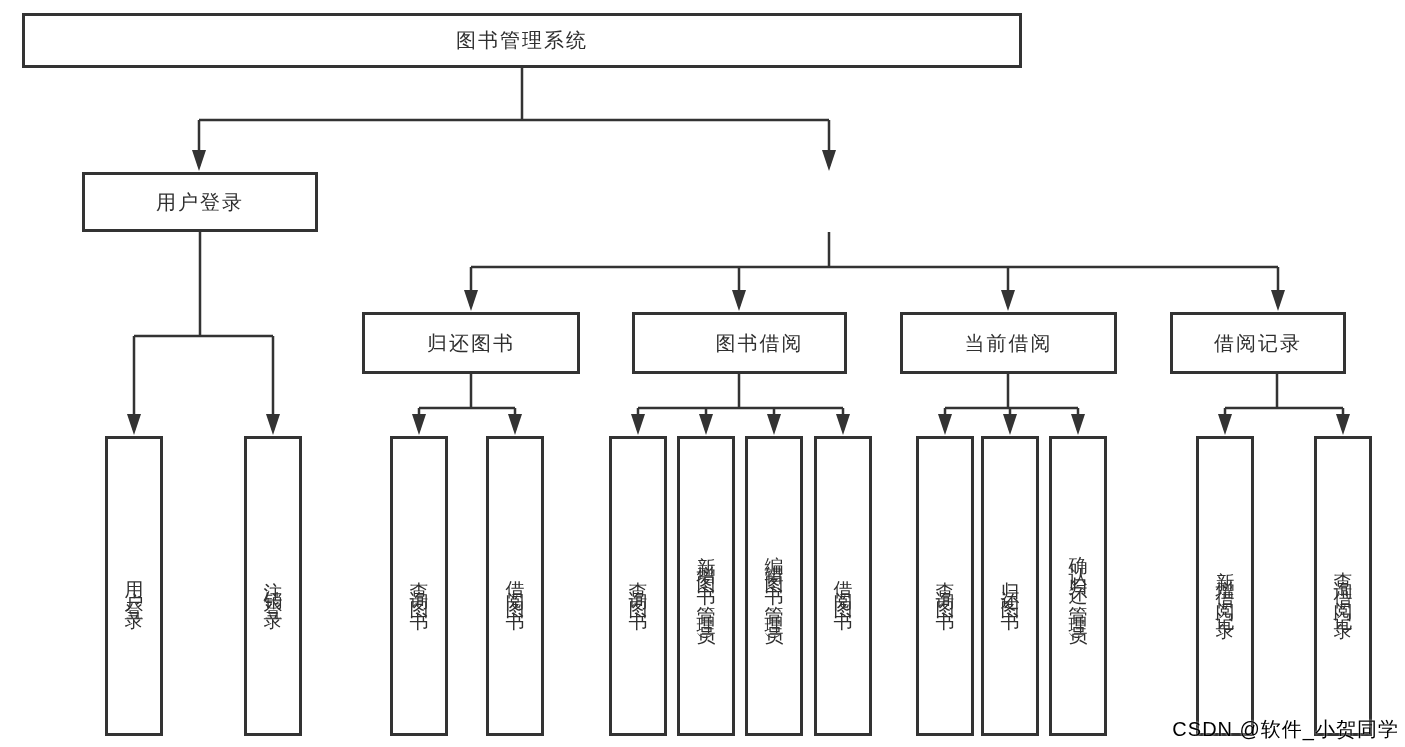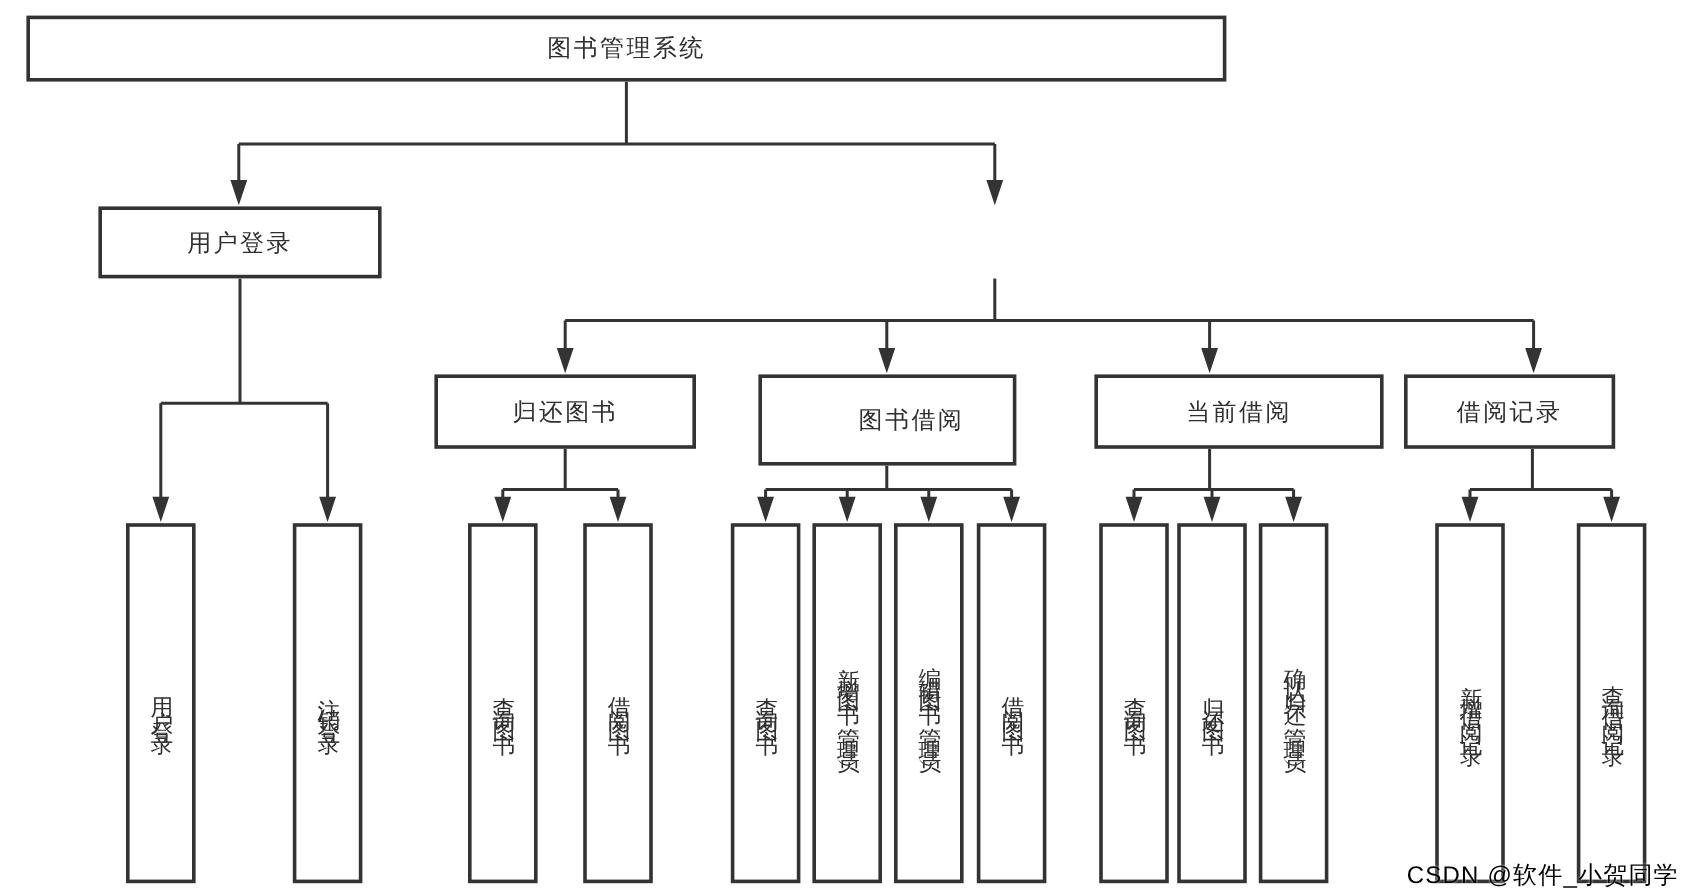--- a/index.html
+++ b/index.html
@@ -96,22 +96,22 @@
       <polygon points="1218,414 1232,414 1225,435"></polygon>
       <polygon points="1336,414 1350,414 1343,435"></polygon>
     </g>
   </svg>
 
   <div class="node" style="left:22px; top:13px; width:1000px; height:55px;">图书管理系统</div>
 
   <div class="node" style="left:82px; top:172px; width:236px; height:60px;">用户登录</div>
 
   <div class="node" style="left:362px; top:312px; width:218px; height:62px;">归还图书</div>
-  <div class="node" style="left:632px; top:312px; width:215px; height:76px;padding-left:40px;">图书借阅</div>
-  <div class="node" style="left:900px; top:312px; width:241px; height:62px;margin-left:12px;">当前借阅</div>
+  <div class="node" style="left:632px; top:312px; width:215px; height:62px;padding-left:40px;">图书借阅</div>
+  <div class="node" style="left:900px; top:312px; width:217px; height:62px;">当前借阅</div>
   <div class="node" style="left:1170px; top:312px; width:176px; height:62px;">借阅记录</div>
 
   <div class="node v" style="left:105px; top:436px; width:58px; height:300px;">用户登录</div>
   <div class="node v" style="left:244px; top:436px; width:58px; height:300px;">注销登录</div>
 
   <div class="node v" style="left:390px; top:436px; width:58px; height:300px;">查询图书</div>
   <div class="node v" style="left:486px; top:436px; width:58px; height:300px;">借阅图书</div>
 
   <div class="node v" style="left:609px; top:436px; width:58px; height:300px;">查询图书</div>
   <div class="node v" style="left:677px; top:436px; width:58px; height:300px;">新增图书（管理员）</div>

